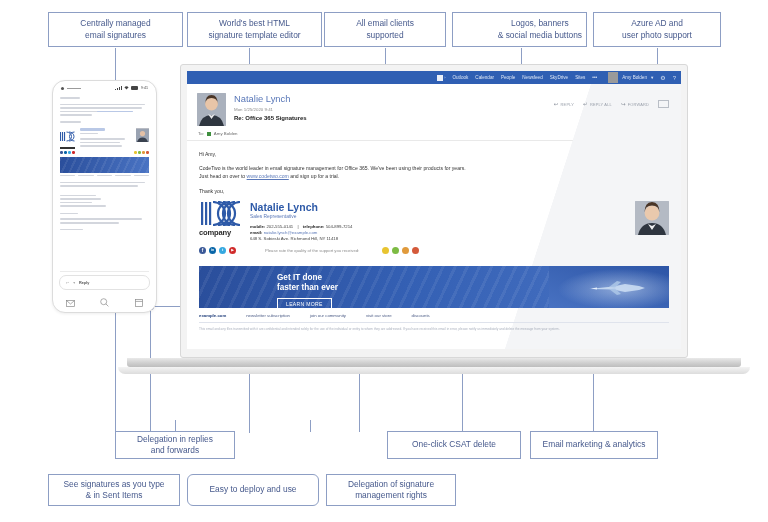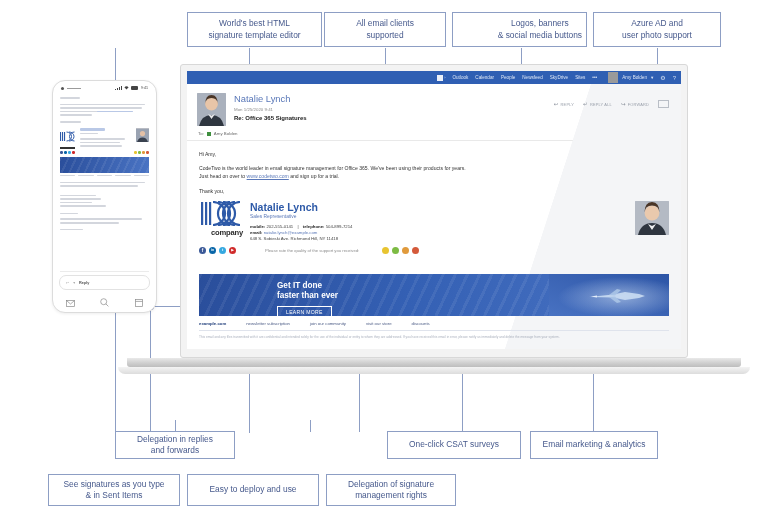--- a/index.html
+++ b/index.html
@@ -65,39 +65,39 @@
          padding:5px 10px 4px 11px;border-bottom:1px solid #e9e9e9;}
   .togreen{width:4px;height:4px;background:#3f8f3f;display:inline-block;}
 
   .body{padding:9px 12px 0 12px;font-size:5.1px;color:#333;line-height:8.2px;}
   .body p{margin:0 0 6px 0;}
   .lnk{color:#5a78b8;text-decoration:underline;}
 
   
   .sig{margin:2px 12px 0 12px;position:relative;}
   .sigtop{display:flex;align-items:flex-start;}
-  .logo{width:44px;flex:0 0 auto;text-align:right;}
+  .logo{width:44px;flex:0 0 auto;text-align:left;}
   .logo-mark{height:26px;display:flex;align-items:center;justify-content:center;}
   .logo-word{font-size:7.6px;font-weight:bold;color:#2c2c2c;letter-spacing:-.2px;margin-top:1px;}
   .sig-main{margin-left:7px;flex:1 1 auto;}
   .sig-name{font-size:10.5px;font-weight:bold;color:#2e5aa8;line-height:12px;}
   .sig-title{font-size:4.9px;color:#5a78b8;margin-top:1px;}
   .sig-contact{margin-top:5px;font-size:4.3px;color:#444;line-height:6.2px;}
   .sig-contact b{color:#1f1f1f;}
   .sig-contact a{color:#5a78b8;text-decoration:none;}
   .sig-photo{width:34px;height:34px;background:#b9bcc4;flex:0 0 auto;margin-left:4px;overflow:hidden;border-radius:1px;}
 
   .socialrow{display:flex;align-items:center;margin-top:5px;gap:3px;}
   .soc{width:7px;height:7px;border-radius:50%;display:flex;align-items:center;justify-content:center;
        color:#fff;font-size:4.6px;font-weight:bold;line-height:1;}
   .csat-label{font-size:4.2px;color:#8d8d8d;margin-left:26px;}
   .csat{display:flex;gap:3px;margin-left:20px;}
   .face{width:7px;height:7px;border-radius:50%;position:relative;}
 
-  .banner{margin-top:20px;height:42px;position:relative;overflow:hidden;
+  .banner{margin-top:12px;height:42px;position:relative;overflow:hidden;
           background:linear-gradient(100deg,#2a4e9b 0%,#3460b4 45%,#4a74c4 100%);}
   .bstripes{position:absolute;inset:0;
     background:repeating-linear-gradient(115deg, rgba(255,255,255,.07) 0 3px, rgba(255,255,255,0) 3px 11px);}
   .bjet{position:absolute;right:0;top:0;width:120px;height:42px;
     background:radial-gradient(ellipse at 60% 55%, rgba(210,225,245,.55) 0%, rgba(60,100,175,0) 62%),
                linear-gradient(200deg,#2d55a6 0%,#4872c2 100%);}
   .jet{position:absolute;right:22px;top:14px;width:60px;height:16px;}
   .btext{position:absolute;left:78px;top:7px;color:#fff;}
   .btext .l1{font-size:8.2px;font-weight:bold;line-height:9.4px;}
   .blearn{margin-top:4px;border:1px solid #ffffff;color:#fff;font-size:5.1px;
@@ -152,20 +152,26 @@
   <div class="cline v" style="left:175px;top:420px;height:12px;"></div>
   <div class="cline v" style="left:310px;top:420px;height:12px;"></div>
 
   <div class="dot" style="left:241px;top:145px;"></div>
   <div class="dot" style="left:238px;top:218px;"></div>
   <div class="dot" style="left:459px;top:277px;"></div>
   <div class="dot" style="left:356px;top:307px;"></div>
   <div class="dot" style="left:147px;top:303px;"></div>
   <div class="dot" style="left:463px;top:337px;"></div>
 
+  <div class="callout" style="left:48px;top:12px;width:135px;height:35px;">
+    <span>
+      <span>Centrally managed</span>
+      <span>email signatures</span>
+    </span>
+  </div>
   <div class="callout" style="left:187px;top:12px;width:135px;height:35px;">
     <span>
       <span>World's best HTML</span>
       <span>signature template editor</span>
     </span>
   </div>
   <div class="callout" style="left:324px;top:12px;width:122px;height:35px;">
     <span>
       <span>All email clients</span>
       <span>supported</span>
@@ -184,33 +190,33 @@
     </span>
   </div>
 
   <div class="callout" style="left:115px;top:431px;width:120px;height:28px;">
     <span>
       <span>Delegation in replies</span>
       <span>and forwards</span>
     </span>
   </div>
   <div class="callout" style="left:387px;top:431px;width:134px;height:28px;">
-    <span>One-click CSAT surveys</span>
+    <span>One-click CSAT delete</span>
   </div>
   <div class="callout" style="left:530px;top:431px;width:128px;height:28px;">
     <span>Email marketing &amp; analytics</span>
   </div>
 
   <div class="callout" style="left:48px;top:474px;width:132px;height:32px;">
     <span>
       <span>See signatures as you type</span>
       <span>&amp; in Sent Items</span>
     </span>
   </div>
-  <div class="callout" style="left:187px;top:474px;width:132px;height:32px;">
+  <div class="callout" style="left:187px;top:474px;width:132px;height:32px;border-radius:6px;">
     <span>Easy to deploy and use</span>
   </div>
   <div class="callout" style="left:326px;top:474px;width:130px;height:32px;">
     <span>
       <span>Delegation of signature</span>
       <span>management rights</span>
     </span>
   </div>
 
   <div class="phone">

